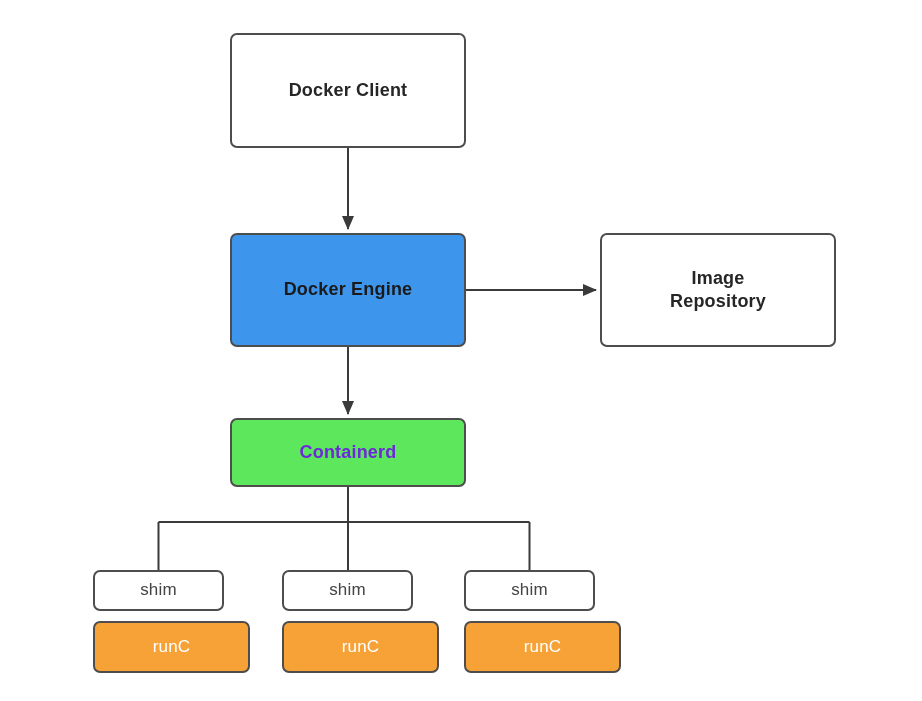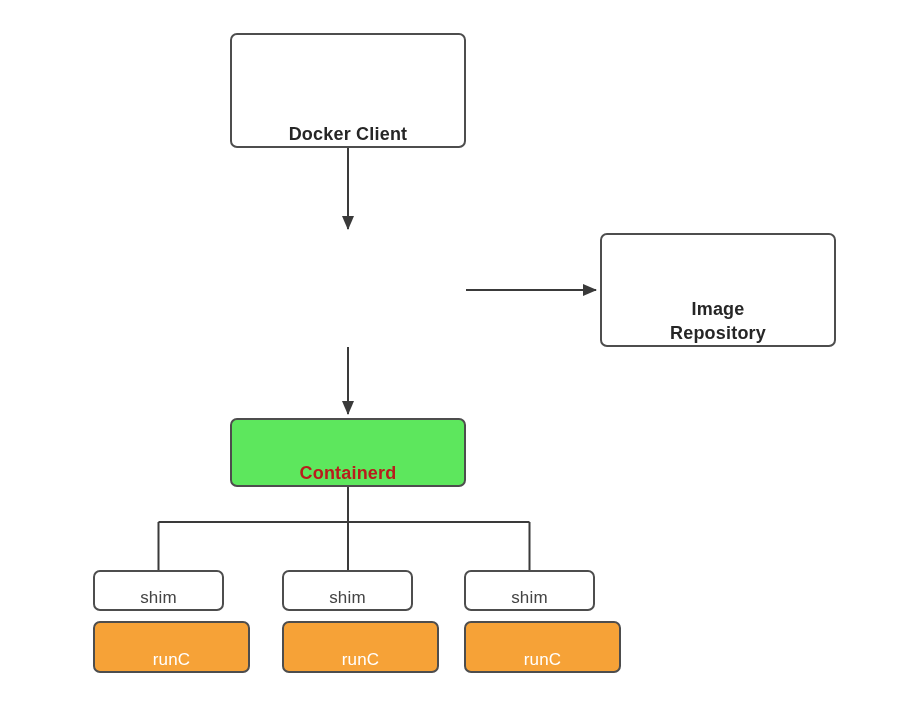--- a/index.html
+++ b/index.html
@@ -20,21 +20,21 @@
     left: 0;
     top: 0;
     z-index: 1;
   }
   .node {
     position: absolute;
     box-sizing: border-box;
     border: 2px solid #4D4D4D;
     border-radius: 7px;
     display: flex;
-    align-items: flex-end;
+    align-items: center;
     justify-content: center;
     background: #ffffff;
     z-index: 2;
   }
   .node .label {
     text-align: center;
     line-height: 1.3;
     letter-spacing: 0.2px;
   }
   .node.main .label {
@@ -78,26 +78,29 @@
 
     <line x1="348" y1="347" x2="348" y2="414" stroke-width="2" marker-end="url(#arrowhead)" style="stroke: rgb(58, 58, 58);"></line>
 
     <path d="M348 487 L348 522 M158.5 522 L529.5 522 M158.5 522 L158.5 570 M348 522 L348 570 M529.5 522 L529.5 570" fill="none" stroke-width="2" style="stroke: rgb(58, 58, 58);"></path>
   </svg>
 
   <div class="node main" id="node-docker-client" style="background-color: rgb(255, 255, 255); color: rgb(38, 38, 38); border-color: rgb(77, 77, 77);">
     <span class="label">Docker Client</span>
   </div>
 
+  <div class="node main" id="node-docker-engine" style="background-color: rgb(61, 149, 236); color: rgb(26, 26, 26); border-color: rgb(77, 77, 77);">
+    <span class="label">Docker Engine</span>
+  </div>
 
   <div class="node main" id="node-image-repository" style="background-color: rgb(255, 255, 255); color: rgb(38, 38, 38); border-color: rgb(77, 77, 77);">
     <span class="label">Image Repository</span>
   </div>
 
-  <div class="node main" id="node-containerd" style="background-color: rgb(93, 231, 93); color: #b91c1c; border-color: rgb(77, 77, 77);">
+  <div class="node main" id="node-containerd" style="background-color: rgb(93, 231, 93); color: #6d28d9; border-color: rgb(77, 77, 77);">
     <span class="label">Containerd</span>
   </div>
 
   <div class="node small shim" id="node-shim-1" style="background-color: rgb(255, 255, 255); color: rgb(68, 68, 68); border-color: rgb(77, 77, 77);">
     <span class="label">shim</span>
   </div>
   <div class="node small runc" id="node-runc-1" style="background-color: rgb(246, 162, 55); color: rgb(255, 255, 255); border-color: rgb(77, 77, 77);">
     <span class="label">runC</span>
   </div>
 

